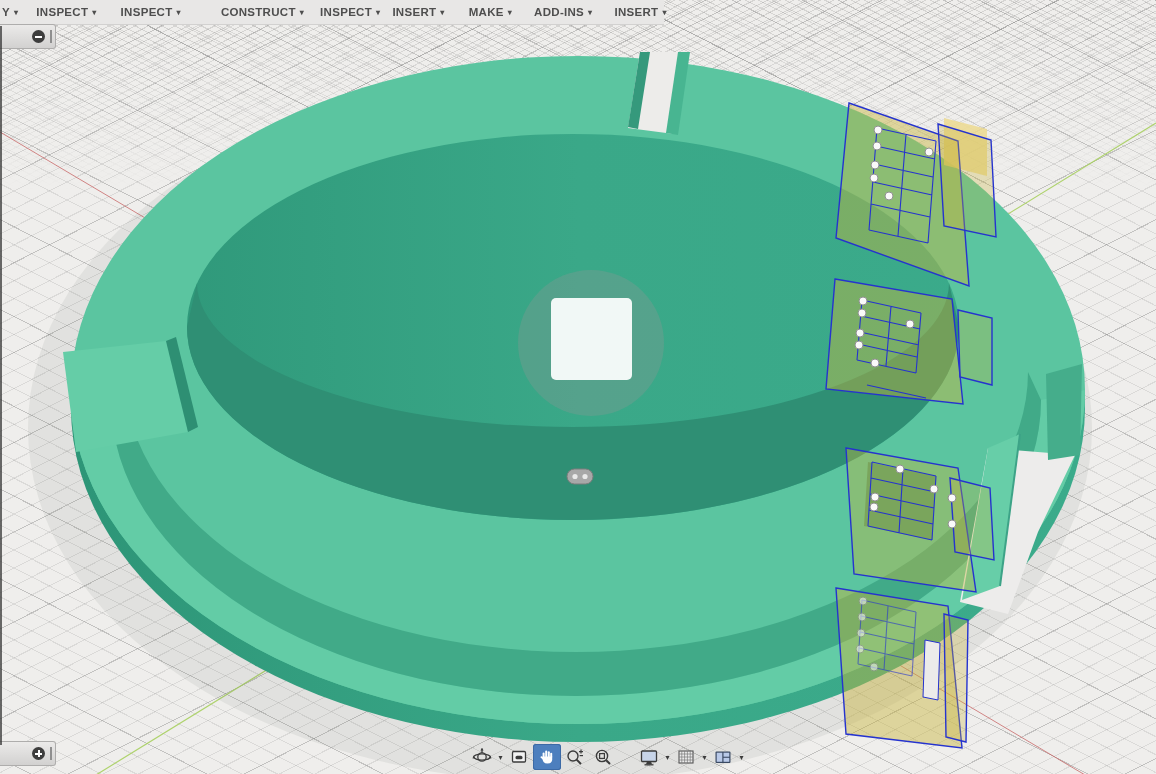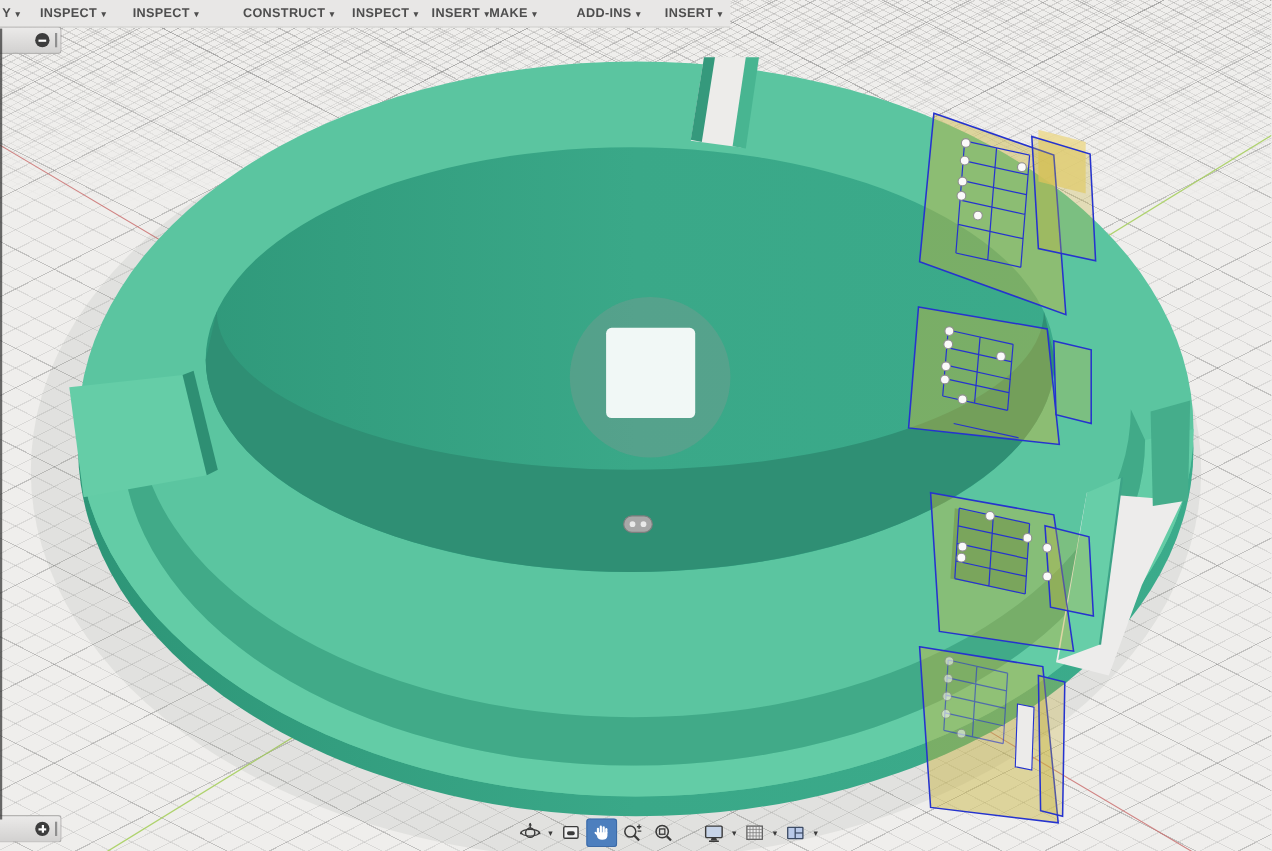--- a/index.html
+++ b/index.html
@@ -187,25 +187,25 @@
     <span class="caret">▾</span>
     </span>
   <span class="menu-item" style="margin-left:16px">
     <span>INSPECT</span>
     <span class="caret">▾</span>
     </span>
   <span class="menu-item" style="margin-left:12px">
     <span>INSERT</span>
     <span class="caret">▾</span>
     </span>
-  <span class="menu-item" style="">
+  <span class="menu-item" style="margin-left:24px">
     <span>MAKE</span>
     <span class="caret">▾</span>
     </span>
-  <span class="menu-item" style="margin-left:36px">
+  <span class="menu-item" style="margin-left:22px">
     <span>ADD-INS</span>
     <span class="caret">▾</span>
     </span>
   <span class="menu-item" style="margin-left:22px">
     <span>INSERT</span>
     <span class="caret">▾</span>
     </span>
 </div>
 
 <div class="toggle" style="top:24px">

